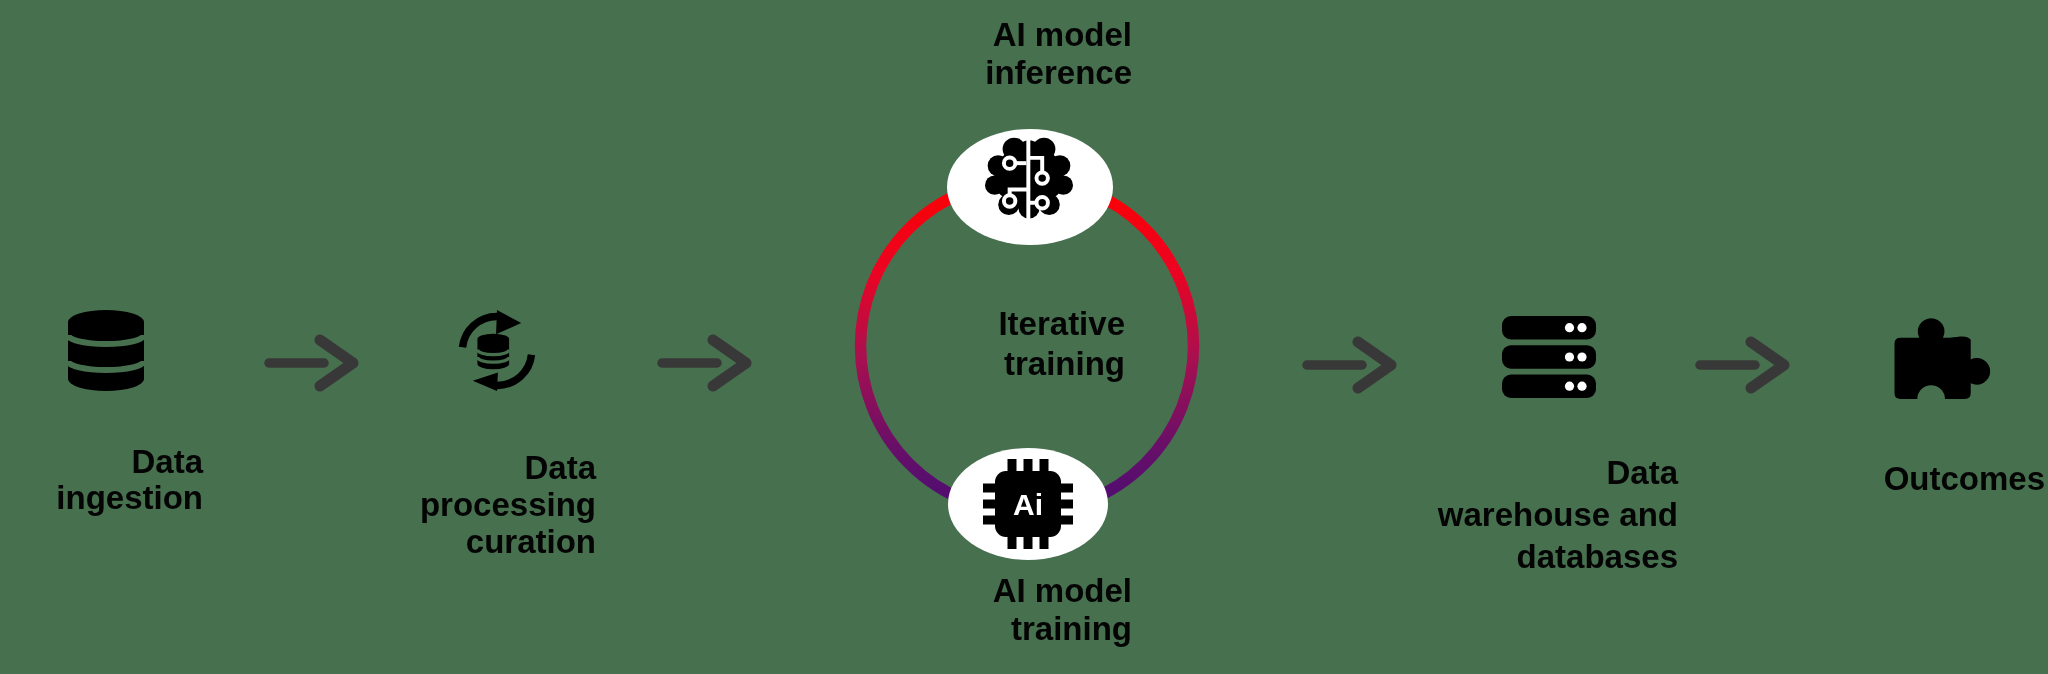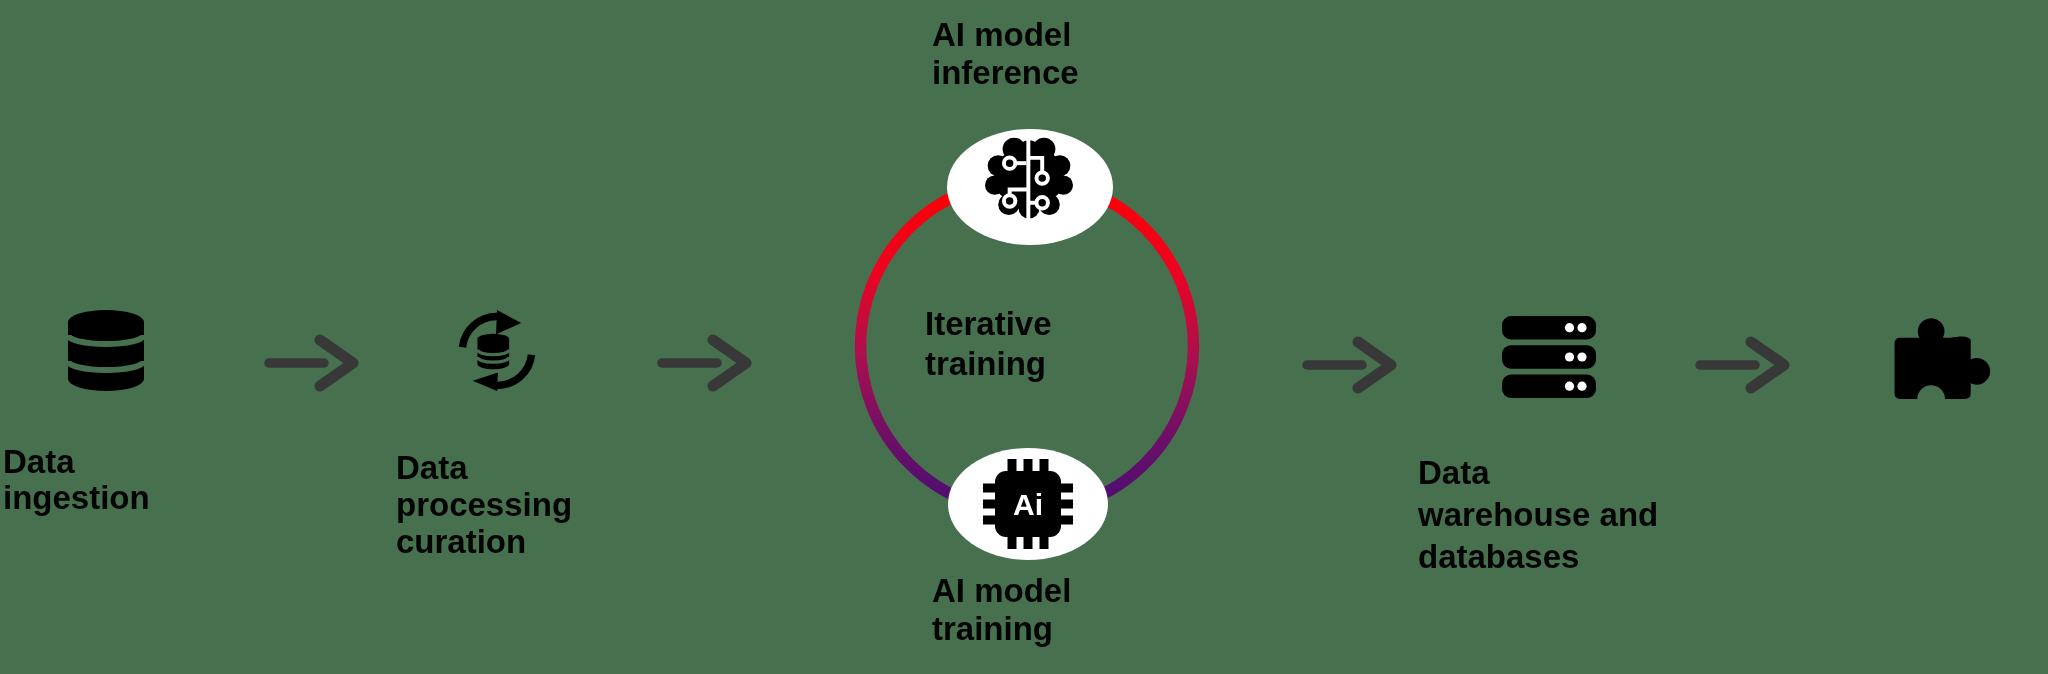--- a/index.html
+++ b/index.html
@@ -9,21 +9,21 @@
     width:2048px;height:674px;
     background:#47704F;
     overflow:hidden;
   }
   .abs{position:absolute;}
   .label{
     position:absolute;
     color:#040404;
     font-weight:700;
     font-size:33px;
-    text-align:left;
+    text-align:right;
     white-space:pre-line;
     letter-spacing:0px;
   }
   .ellipse{
     position:absolute;
     background:#ffffff;
     border-radius:50%;
   }
 </style>
 </head>
@@ -166,14 +166,15 @@
   <svg class="abs" style="left:1693px;top:336px" width="100" height="58" viewBox="0 0 100 58">
     <line x1="7" y1="29" x2="62" y2="29" stroke="#383838" stroke-width="9.5" stroke-linecap="round"></line>
     <path d="M58,6 L91,29 L58,52" fill="none" stroke="#383838" stroke-width="11" stroke-linecap="round" stroke-linejoin="round"></path>
   </svg>
 
   <svg class="abs" style="left:1891px;top:307px" width="106" height="95" viewBox="0 0 104 96">
     <path d="M2,37 Q2,31 8,31 L27,31 A13.5,13.5 0 1 1 51,31 L58,31
              C68,30 75,28 79,33 L79,53 A13.5,13.5 0 1 1 79,77 L79,87
              Q79,93 73,93 L53,93 A14,14 0 0 0 25,93 L8,93 Q2,93 2,87 Z" fill="#000000"></path>
   </svg>
+  <div class="label" style="left:1845px;top:460px;width:200px;line-height:37px">Outcomes</div>
 
 </div>
 
 </body></html>

